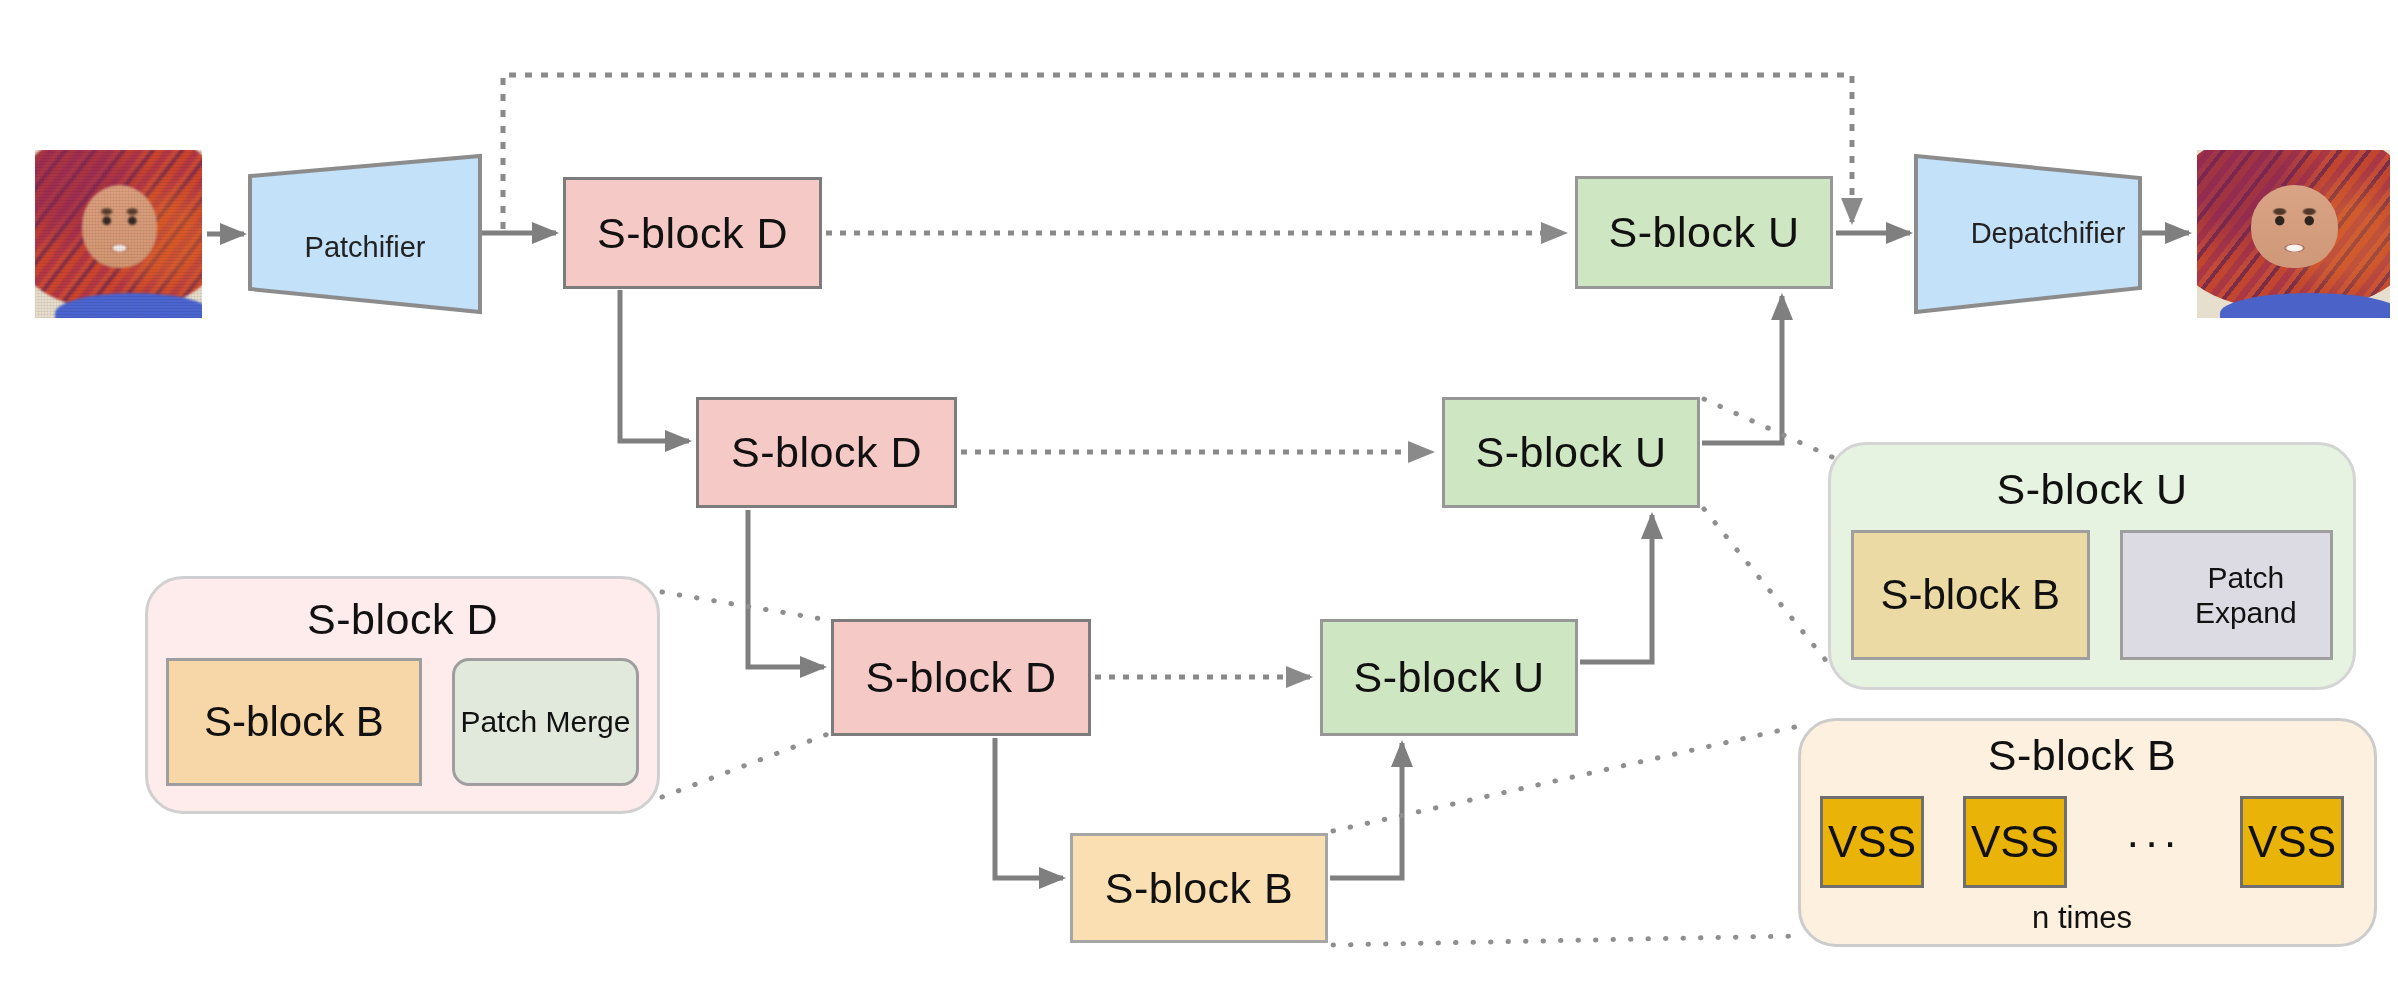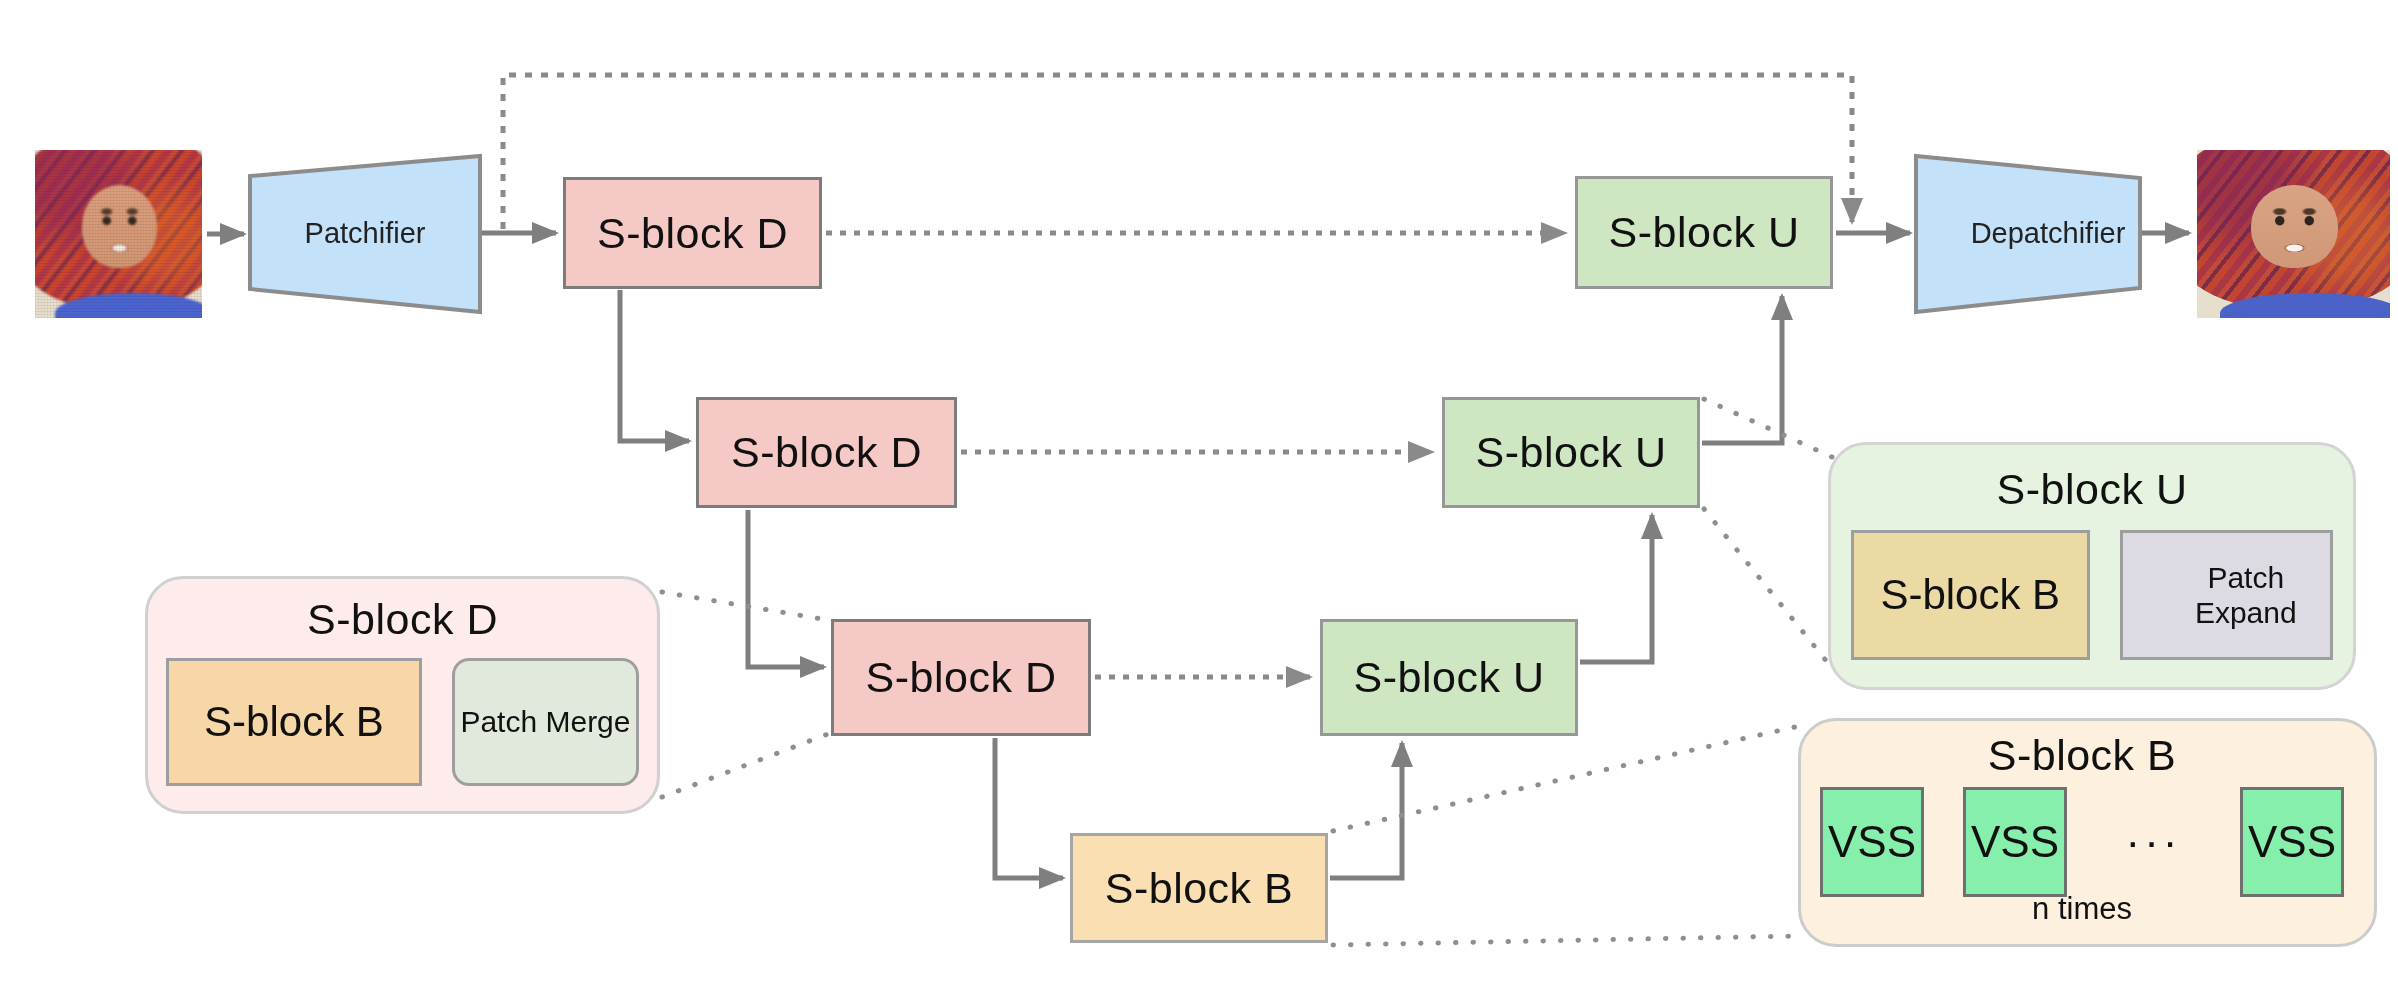--- a/index.html
+++ b/index.html
@@ -54,25 +54,25 @@
   .lbl-small{font-size:30px;line-height:1.18;}
   #legend-d{left:145px;top:576px;width:515px;height:238px;background:#fdeceb;border:3px solid #d0d0d0;padding:12px 18px 0 18px;}
   #legend-d .legend-title{margin-top:4px;}
   #legend-d .legend-row{margin-top:14px;gap:30px;height:128px;}
   #legend-u{left:1828px;top:442px;width:528px;height:248px;background:#e7f3e1;border:3px solid #d4d4d4;padding:14px 20px 0 20px;}
   #legend-u .legend-title{margin-top:6px;}
   #legend-u .legend-row{margin-top:16px;gap:30px;height:130px;}
   #legend-b{left:1798px;top:718px;width:579px;height:229px;background:#fdf0de;border:3px solid #cccccc;padding:8px 30px 0 19px;}
   #legend-b .legend-title{margin-top:2px;}
   .vss-row{display:flex;align-items:center;margin-top:14px;height:96px;}
-  .vss{width:104px;height:110px;background:#86efac;border:3px solid #6f6f6f;
+  .vss{width:104px;height:92px;background:#eab308;border:3px solid #6f6f6f;
        display:flex;align-items:center;justify-content:center;font-size:44px;box-sizing:border-box;}
   .vss2{margin-left:39px;}
   .dots{flex:1;text-align:center;font-size:44px;letter-spacing:4px;color:#111;}
-  .ntimes{text-align:center;font-size:31px;margin-top:1px;}
+  .ntimes{text-align:center;font-size:31px;margin-top:10px;}
 </style>
 </head>
 <body>
 
 <div id="stage">
 
   <svg id="wires" width="2398" height="984" viewBox="0 0 2398 984">
     <defs>
       <marker id="ah" markerUnits="userSpaceOnUse" markerWidth="30" markerHeight="24" refX="24" refY="11" orient="auto">
         <path d="M0,0 L27,11 L0,22 Z" fill="#7f7f7f"></path>
@@ -122,21 +122,21 @@
   </div>
 
   <div class="portrait" style="left:2197px;top:150px;width:193px;height:168px;">
     <div class="inner">
       <div class="scarf"></div>
       <div class="face"></div>
       <div class="shirt"></div>
     </div>
   </div>
 
-  <div class="trap-label" style="left:250px;top:203px;width:230px;height:60px;">Patchifier</div>
+  <div class="trap-label" style="left:250px;top:217px;width:230px;height:60px;">Patchifier</div>
   <div class="trap-label" style="left:1936px;top:203px;width:224px;height:60px;">Depatchifier</div>
 
   <div class="block d-block" style="left:563px;top:177px;width:259px;height:112px;">S-block D</div>
   <div class="block d-block" style="left:696px;top:397px;width:261px;height:111px;">S-block D</div>
   <div class="block d-block" style="left:831px;top:619px;width:260px;height:117px;">S-block D</div>
 
   <div class="block u-block" style="left:1575px;top:176px;width:258px;height:113px;">S-block U</div>
   <div class="block u-block" style="left:1442px;top:397px;width:258px;height:111px;">S-block U</div>
   <div class="block u-block" style="left:1320px;top:619px;width:258px;height:117px;">S-block U</div>
 

